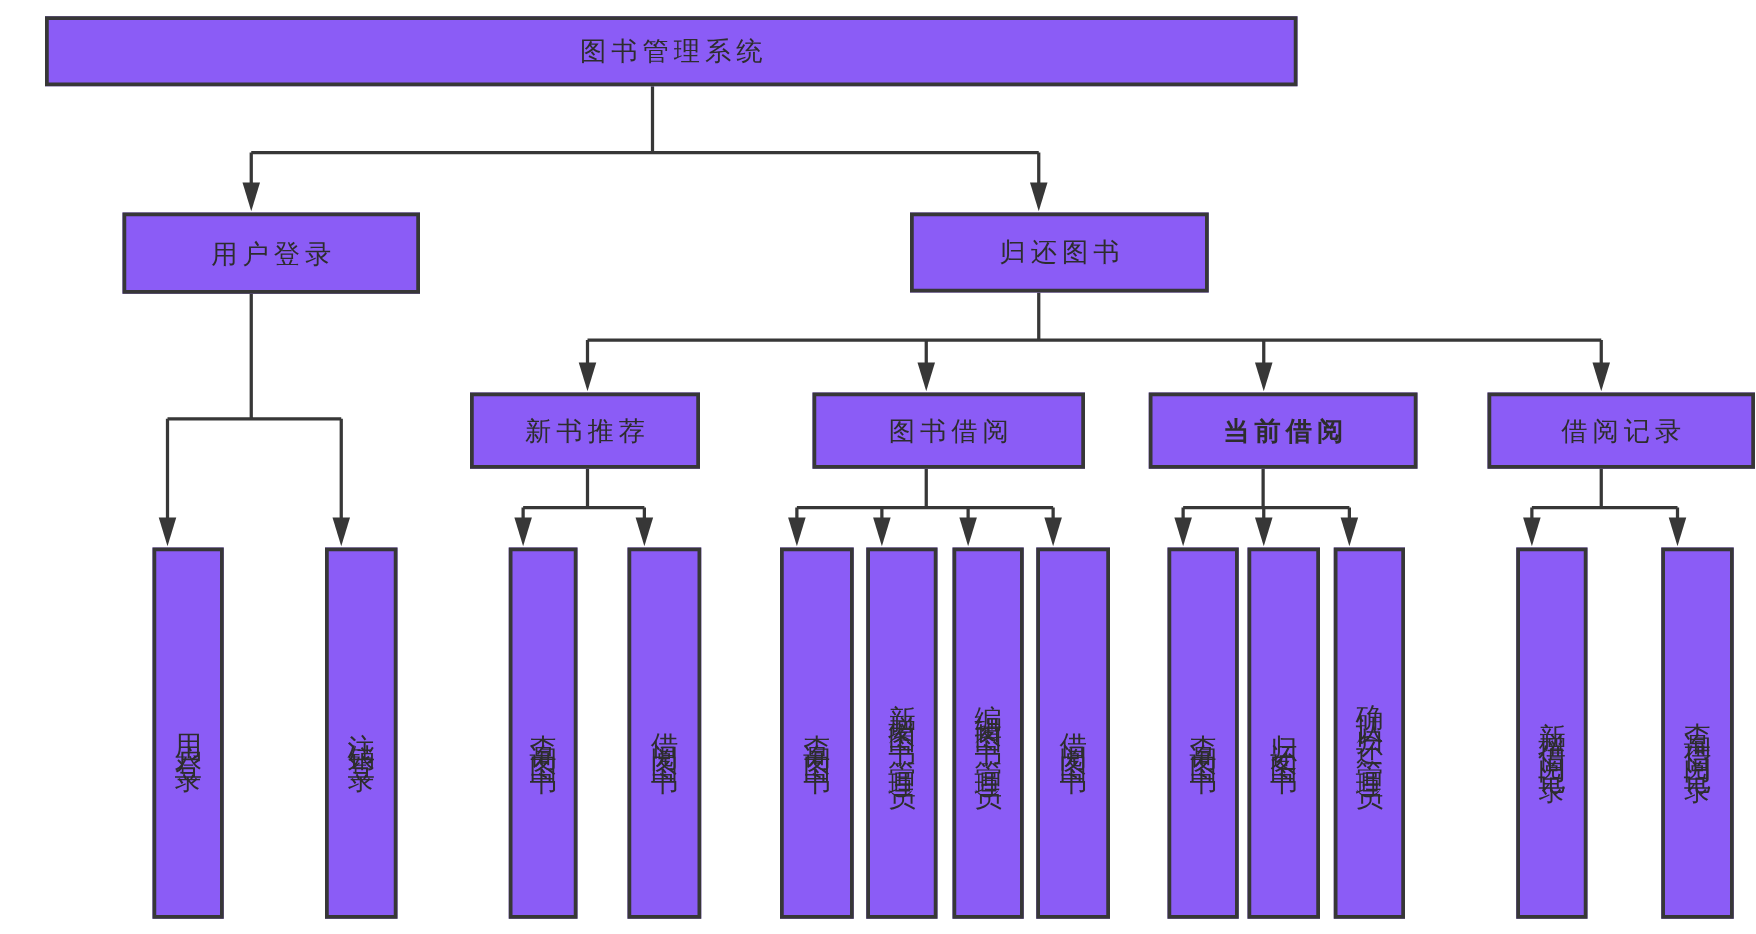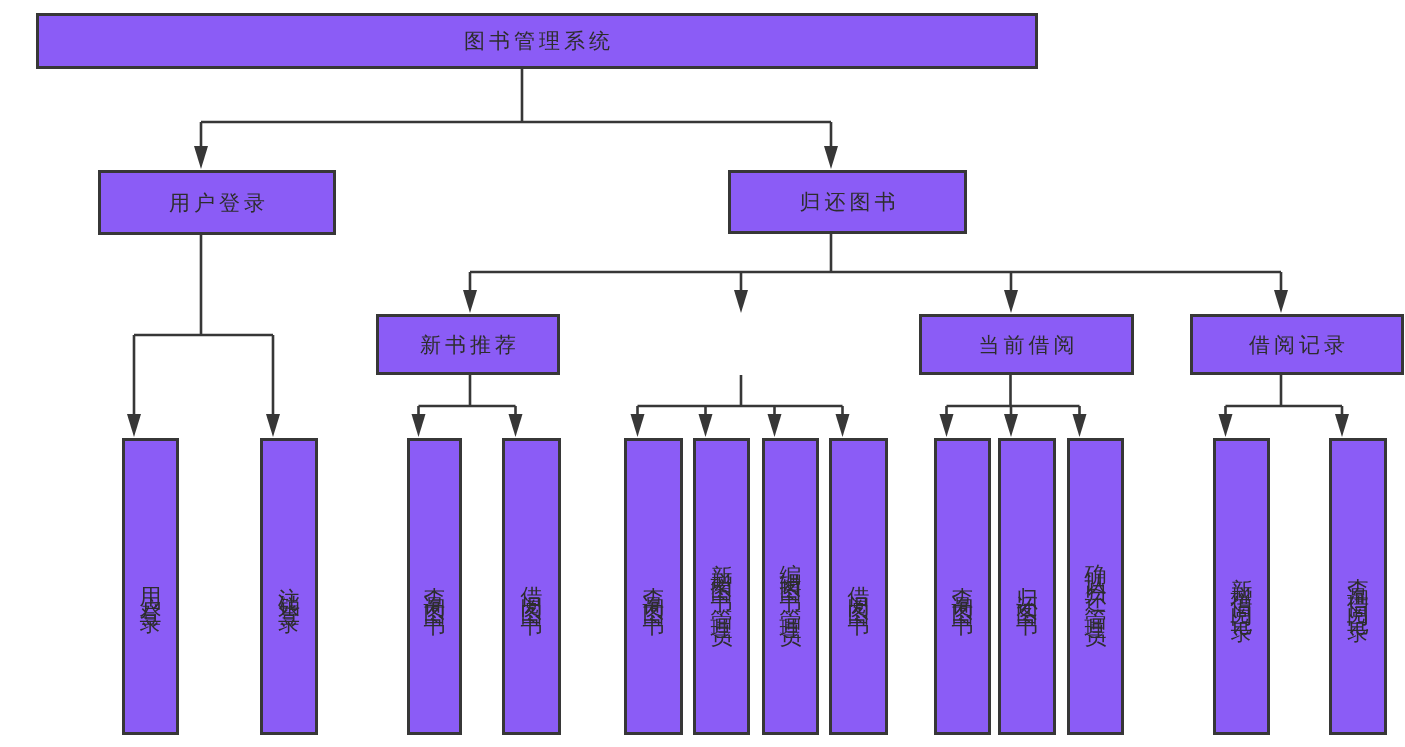--- a/index.html
+++ b/index.html
@@ -103,21 +103,24 @@
   <div class="node h" style="left:82px; top:170px; width:238px; height:65px;">
     <span class="txt">用户登录</span>
   </div>
   <div class="node h" style="left:712px; top:170px; width:239px; height:64px;">
     <span class="txt">归还图书</span>
   </div>
 
   <div class="node h" style="left:360px; top:314px; width:184px; height:61px;">
     <span class="txt">新书推荐</span>
   </div>
-  <div class="node h" style="left:903px; top:314px; width:215px; height:61px;">
+  <div class="node h" style="left:634px; top:314px; width:218px; height:61px;">
+    <span class="txt">图书借阅</span>
+  </div>
+  <div class="node h" style="left:903px; top:314px; width:215px; height:61px;font-weight:bold;">
     <span class="txt">当前借阅</span>
   </div>
   <div class="node h" style="left:1174px; top:314px; width:214px; height:61px;">
     <span class="txt">借阅记录</span>
   </div>
 
   <div class="node v" style="left:106px; top:438px; width:57px; height:297px;">
     <span class="txt">用户登录</span>
   </div>
   <div class="node v" style="left:244px; top:438px; width:58px; height:297px;">

